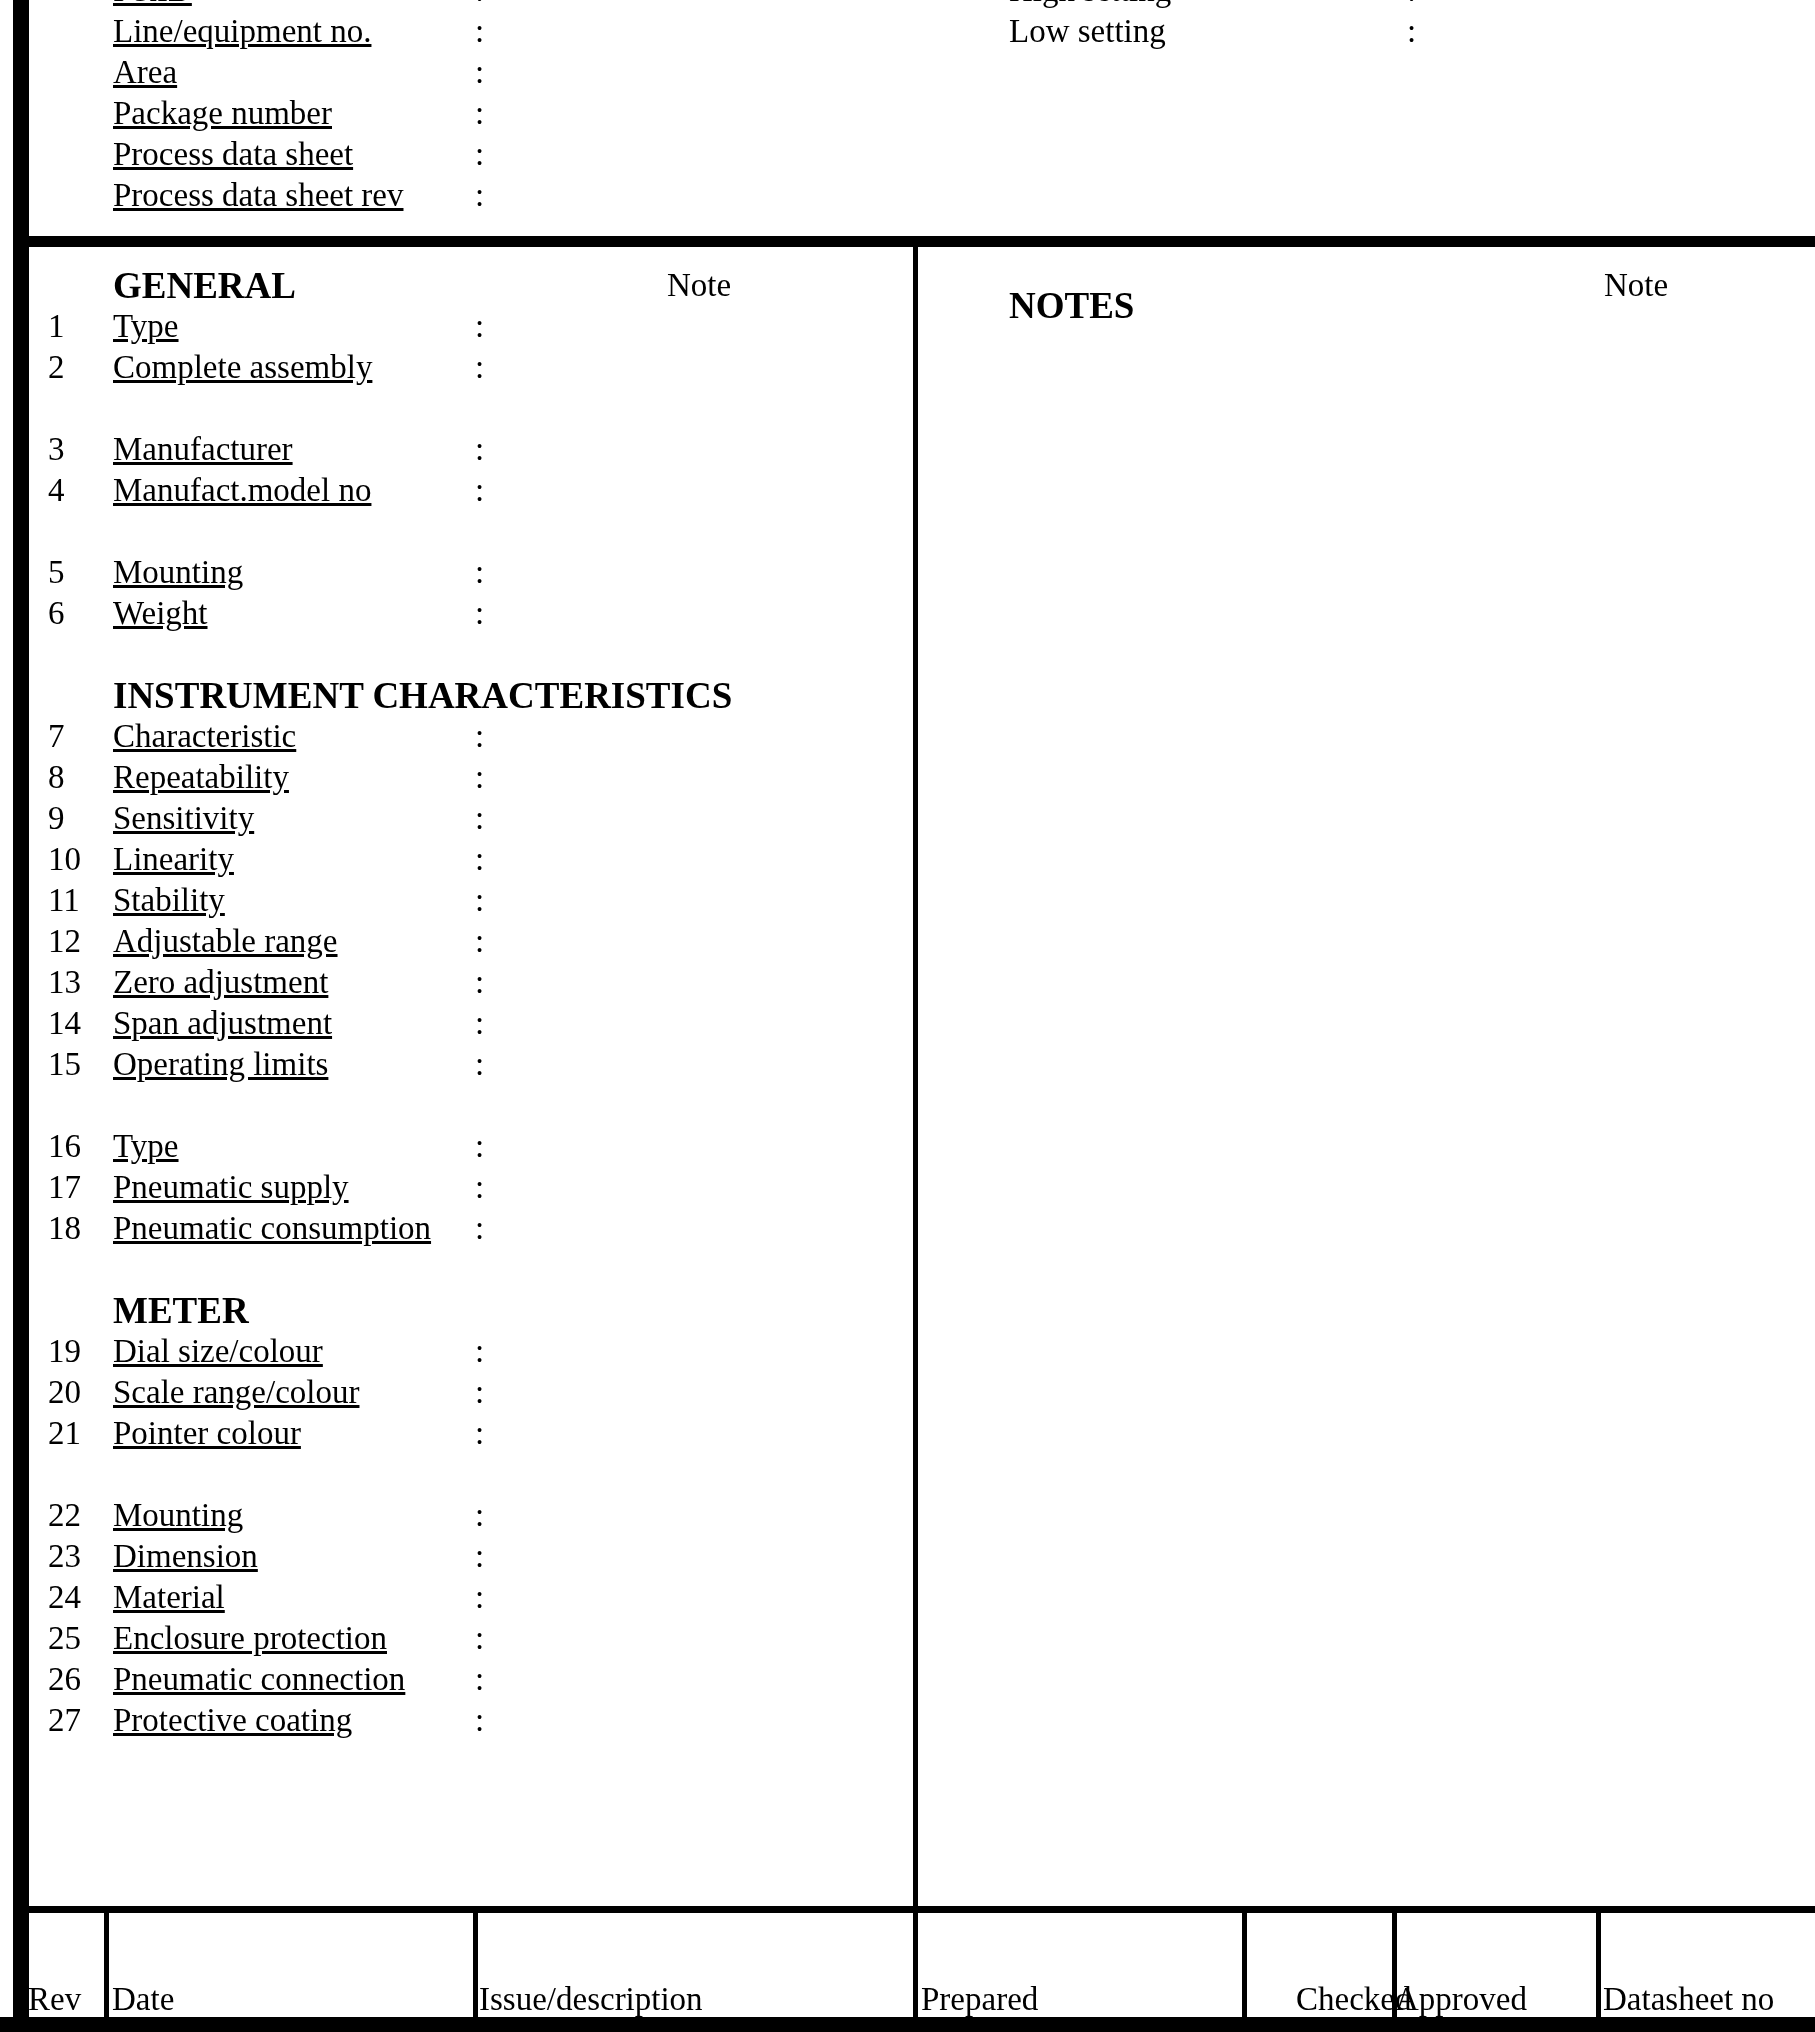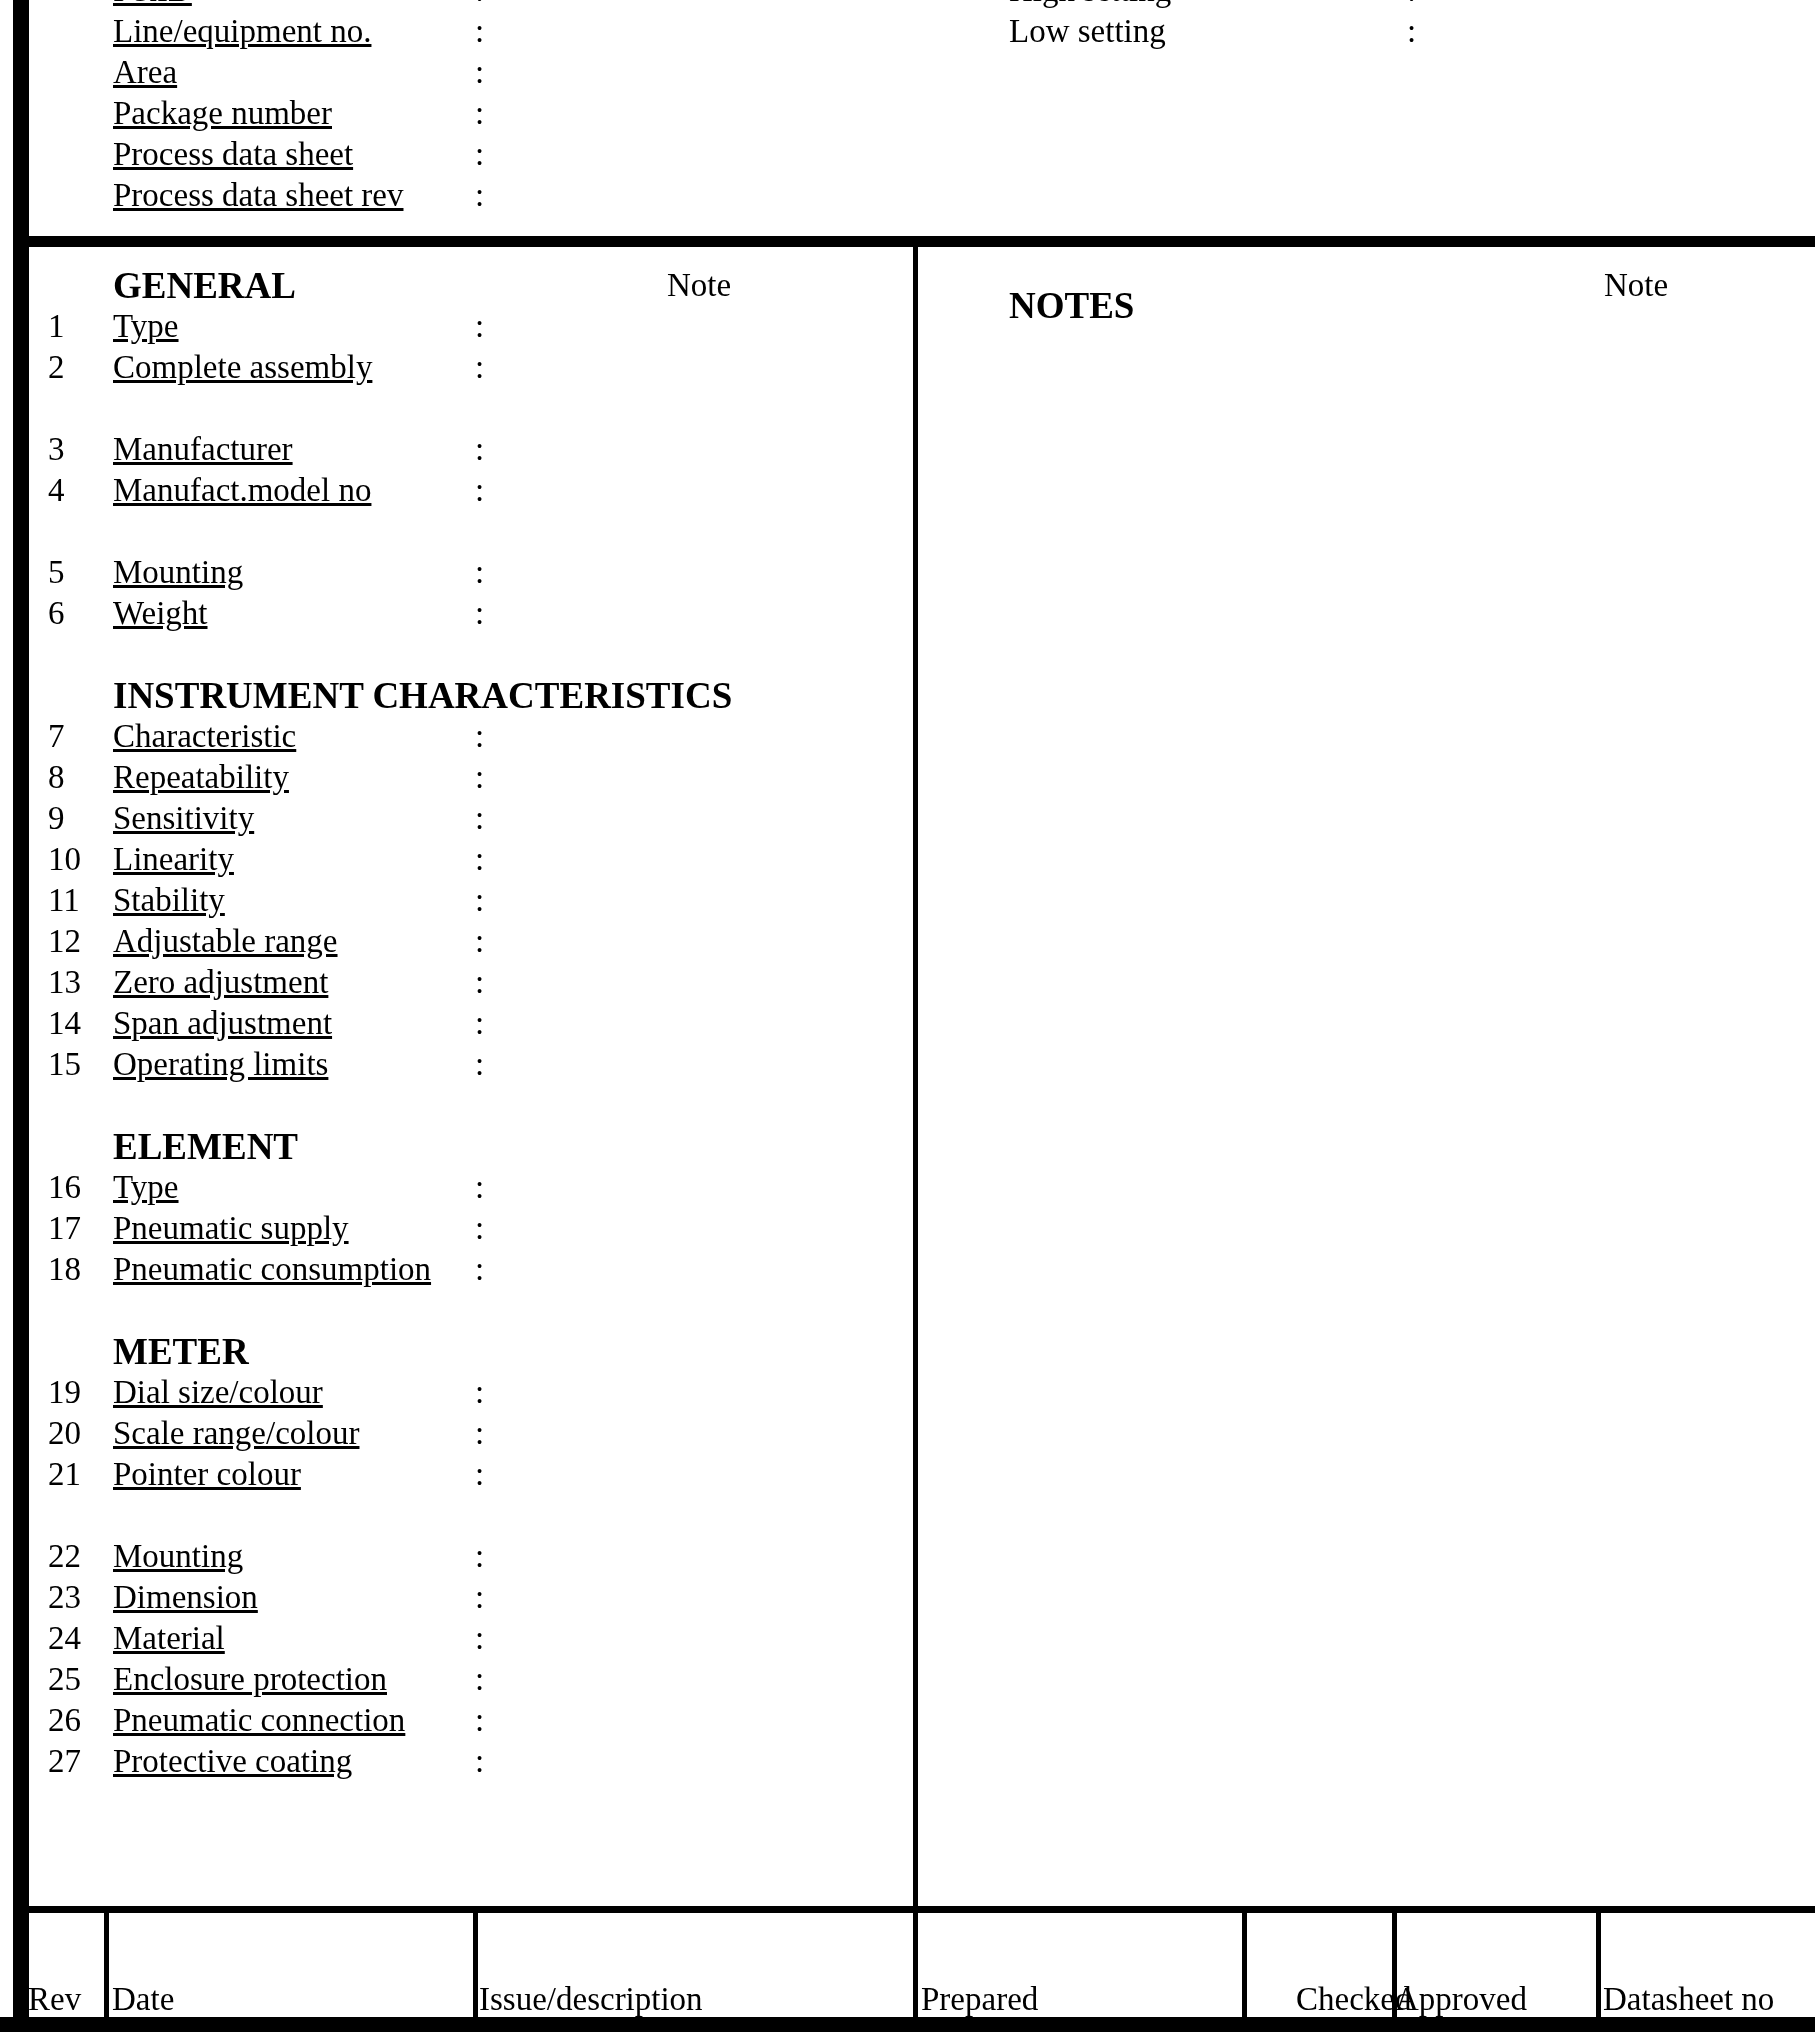--- a/index.html
+++ b/index.html
@@ -168,23 +168,20 @@
         <span class="lbl">Span adjustment</span>
         <span class="colon">:</span>
       </div>
       <div class="line">
         <span class="no">15</span>
         <span class="lbl">Operating limits</span>
         <span class="colon">:</span>
       </div>
       <div class="line"></div>
       <div class="line">
-        <span class="hdr-lbl">ELEMENT</span>
-      </div>
-      <div class="line">
         <span class="no">16</span>
         <span class="lbl">Type</span>
         <span class="colon">:</span>
       </div>
       <div class="line">
         <span class="no">17</span>
         <span class="lbl">Pneumatic supply</span>
         <span class="colon">:</span>
       </div>
       <div class="line">

